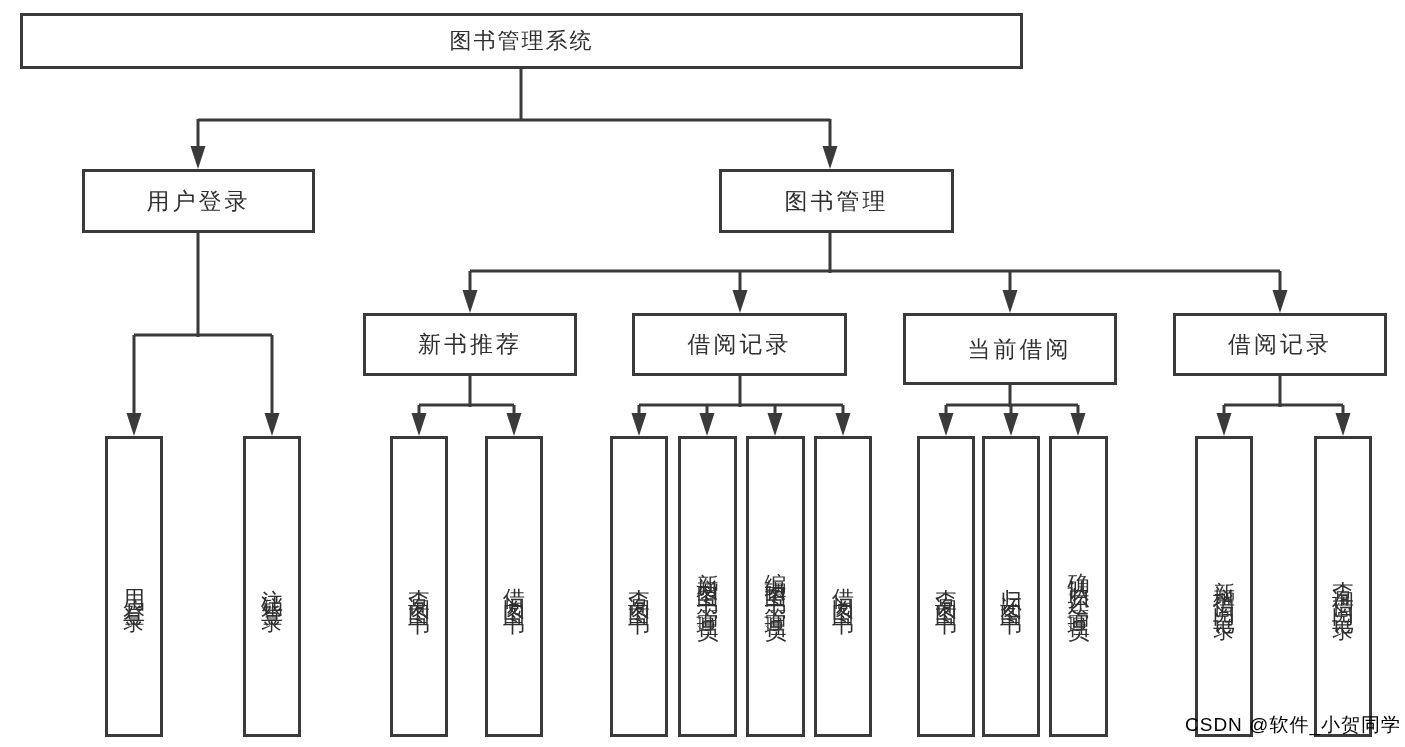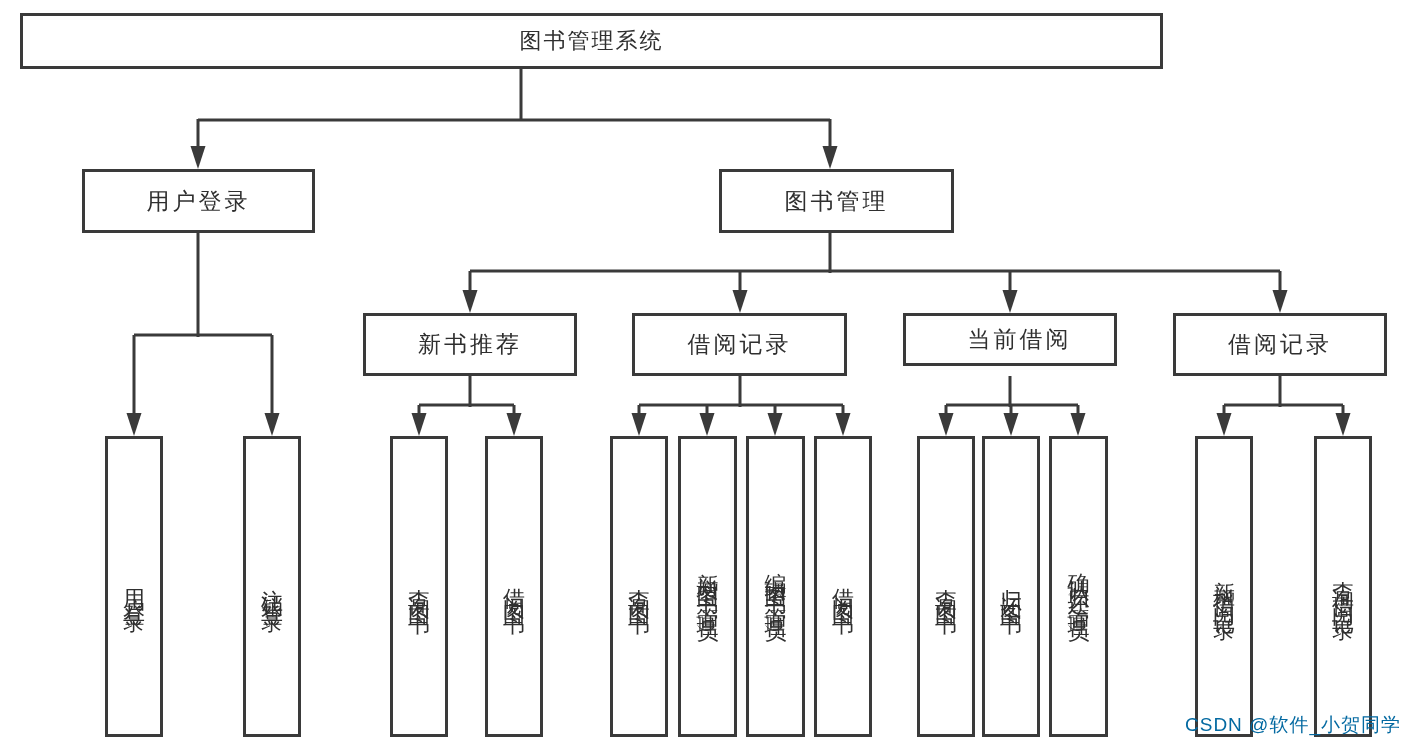--- a/index.html
+++ b/index.html
@@ -50,21 +50,21 @@
   }
   .leaf.long {
     letter-spacing: 7px;
   }
   .watermark {
     position: absolute;
     left: 1185px;
     top: 712px;
     z-index: 3;
     font-size: 19px;
-    color: #0369a1;
+    color: #000000;
     letter-spacing: 1px;
     white-space: nowrap;
   }
 </style>
 </head>
 <body>
 
 <div class="stage">
 
   <svg class="connectors" width="1405" height="747" viewBox="0 0 1405 747">
@@ -100,28 +100,28 @@
       <polygon points="767.5,413 782.5,413 775,436"></polygon>
       <polygon points="835.5,413 850.5,413 843,436"></polygon>
       <polygon points="938.5,413 953.5,413 946,436"></polygon>
       <polygon points="1003.5,413 1018.5,413 1011,436"></polygon>
       <polygon points="1070.5,413 1085.5,413 1078,436"></polygon>
       <polygon points="1216.5,413 1231.5,413 1224,436"></polygon>
       <polygon points="1335.5,413 1350.5,413 1343,436"></polygon>
     </g>
   </svg>
 
-  <div class="node title" style="left:20px; top:13px; width:1143px; height:56px;">图书管理系统</div>
+  <div class="node title" style="left:20px; top:13px; width:1003px; height:56px;">图书管理系统</div>
 
   <div class="node" style="left:82px; top:169px; width:233px; height:64px;">用户登录</div>
   <div class="node" style="left:712px; top:169px; width:235px; height:64px;margin-left:7px;">图书管理</div>
 
   <div class="node" style="left:363px; top:313px; width:214px; height:63px;">新书推荐</div>
   <div class="node" style="left:632px; top:313px; width:215px; height:63px;">借阅记录</div>
-  <div class="node" style="left:903px; top:313px; width:214px; height:53px;padding-left:19px;">当前借阅</div>
+  <div class="node" style="left:903px; top:313px; width:214px; height:72px;padding-left:19px;">当前借阅</div>
   <div class="node" style="left:1173px; top:313px; width:214px; height:63px;">借阅记录</div>
 
   <div class="leaf" style="left:105px; top:436px; width:58px; height:301px;">用户登录</div>
   <div class="leaf" style="left:243px; top:436px; width:58px; height:301px;">注销登录</div>
 
   <div class="leaf" style="left:390px; top:436px; width:58px; height:301px;">查询图书</div>
   <div class="leaf" style="left:485px; top:436px; width:58px; height:301px;">借阅图书</div>
 
   <div class="leaf" style="left:610px; top:436px; width:58px; height:301px;">查询图书</div>
   <div class="leaf long" style="left:678px; top:436px; width:59px; height:301px;">新增图书（管理员）</div>

